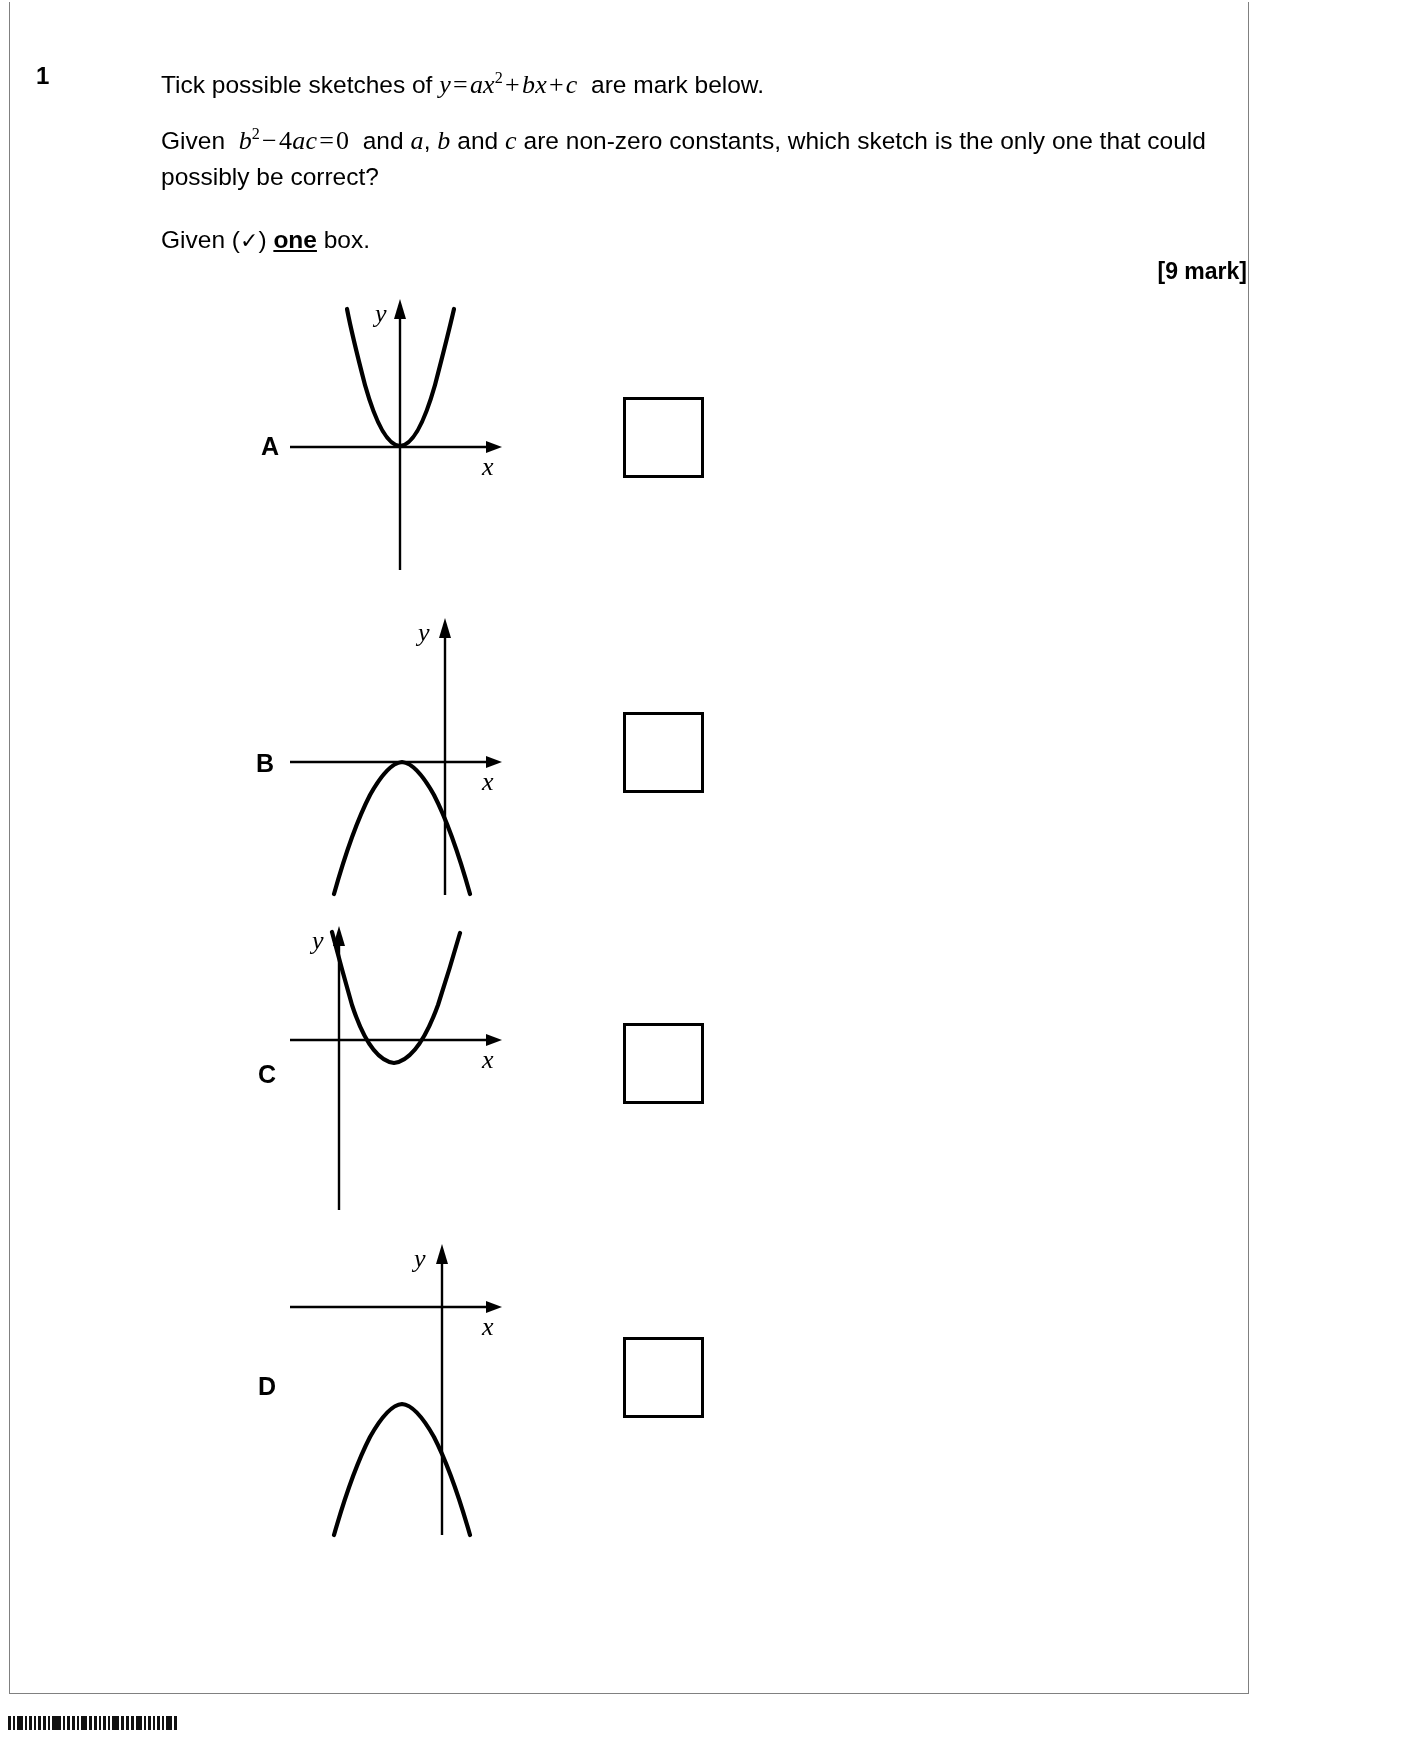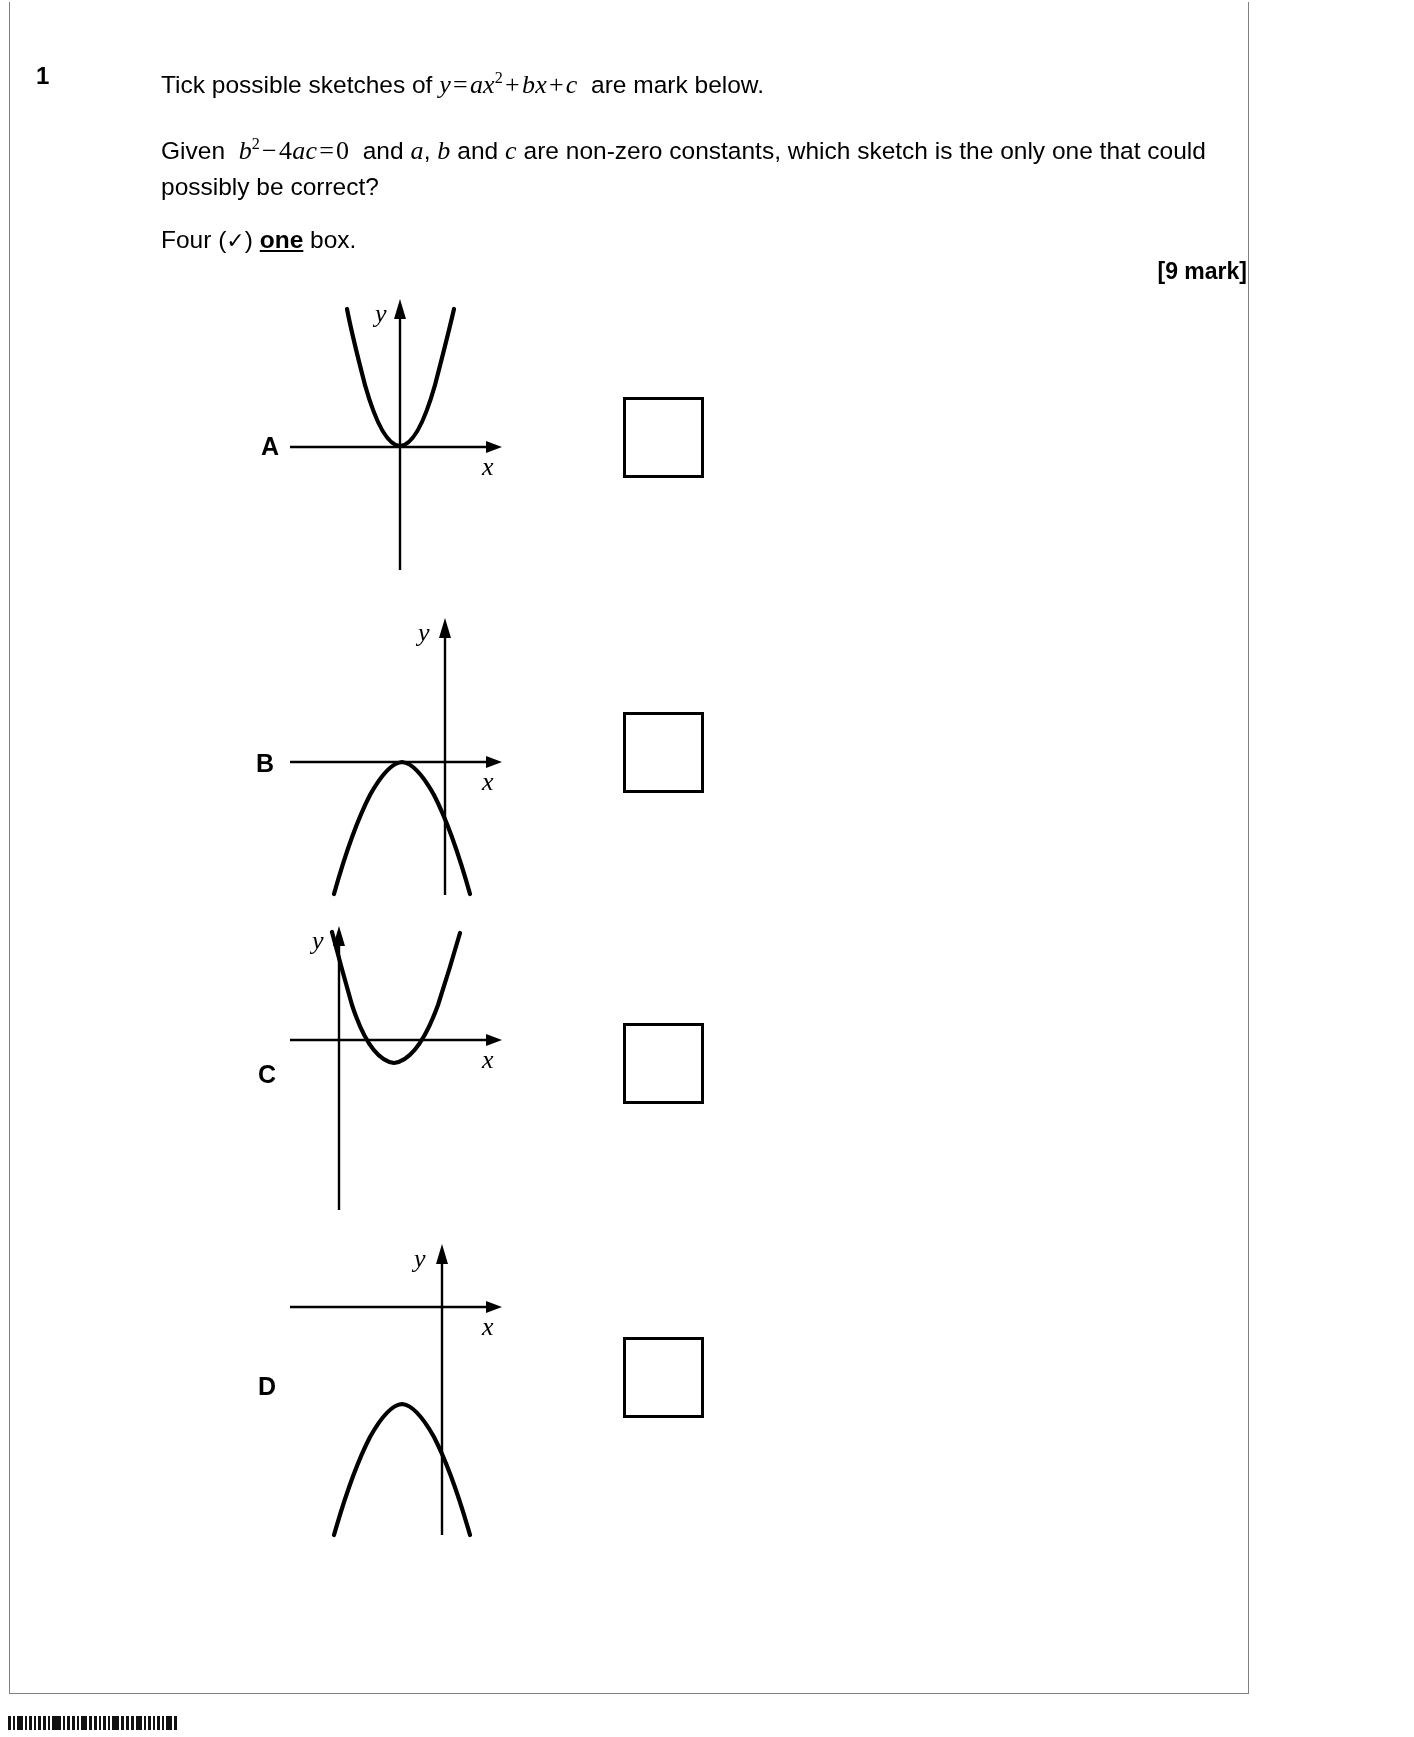--- a/index.html
+++ b/index.html
@@ -39,21 +39,21 @@
   }
 
   
   .q-text {
     position: absolute;
     font-size: 24.5px;
     line-height: 36px;
     color: #000;
   }
   #line-1 { left: 161px; top: 60px; width: 1060px; }
-  #line-2 { left: 161px; top: 126px; width: 1060px; }
+  #line-2 { left: 161px; top: 116px; width: 1060px; }
   #line-3 { left: 161px; top: 222px; width: 700px; }
 
   .mark {
     position: absolute;
     right: 167px;
     top: 258px;
     font-size: 23px;
     font-weight: bold;
   }
 
@@ -145,21 +145,21 @@
   </span>
   &nbsp;<span>and</span>
   <span class="math">a</span><span>,</span>
   <span class="math">b</span>
   <span>and</span>
   <span class="math">c</span>
   <span>are non-zero constants, which sketch is the only one that could possibly be correct?</span>
 </div>
 
 <div class="q-text" id="line-3">
-  <span>Four (</span><span class="tickmark">✓</span><span>) </span><b class="bold-one">one</b><span> box.</span>
+  <span>Given (</span><span class="tickmark">✓</span><span>) </span><b class="bold-one">one</b><span> box.</span>
 </div>
 
 <div class="mark">[9 mark]</div>
 
 <div class="opt-letter" style="left:261px; top:432px;">A</div>
 <div class="sketch" style="left:290px; top:295px;">
   <svg width="300" height="290" viewBox="0 0 300 290">
 
     <line x1="0" y1="152" x2="196" y2="152" stroke="#000" stroke-width="2.4"></line>
     <polygon points="196,146 212,152 196,158" fill="#000"></polygon>

